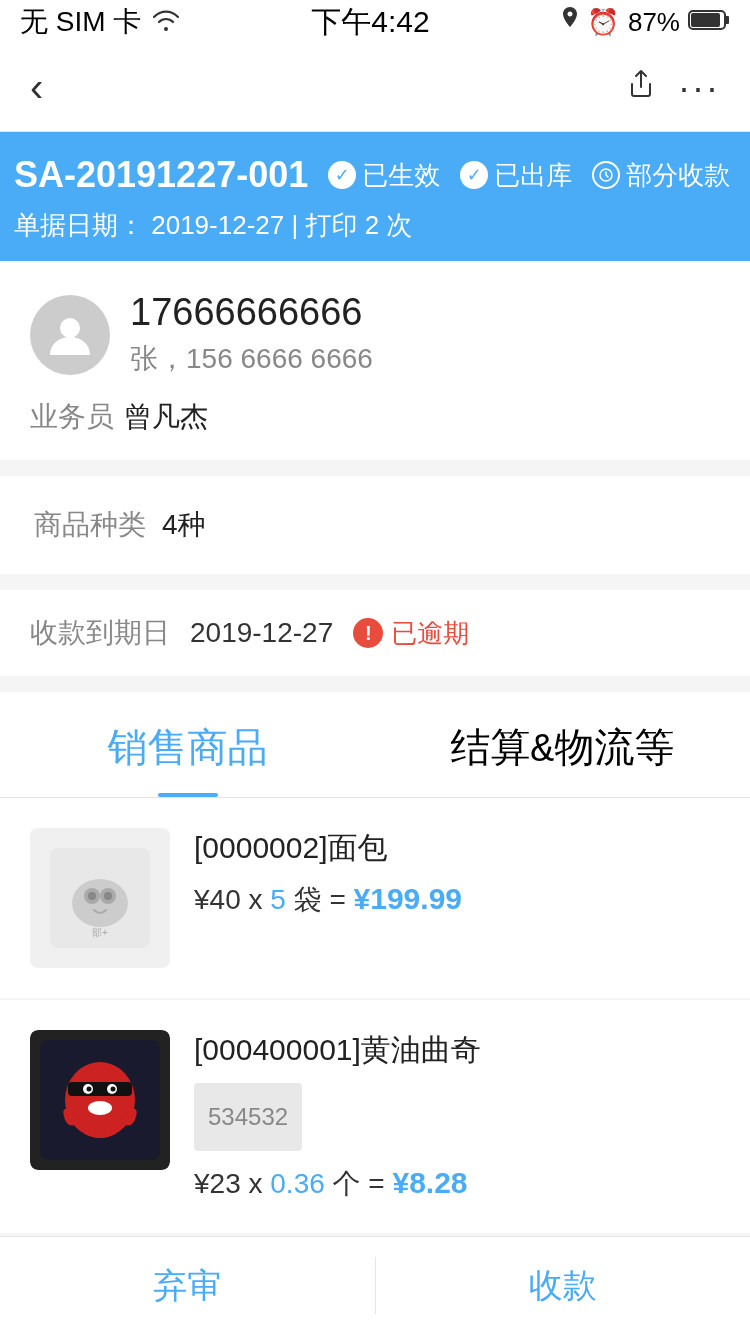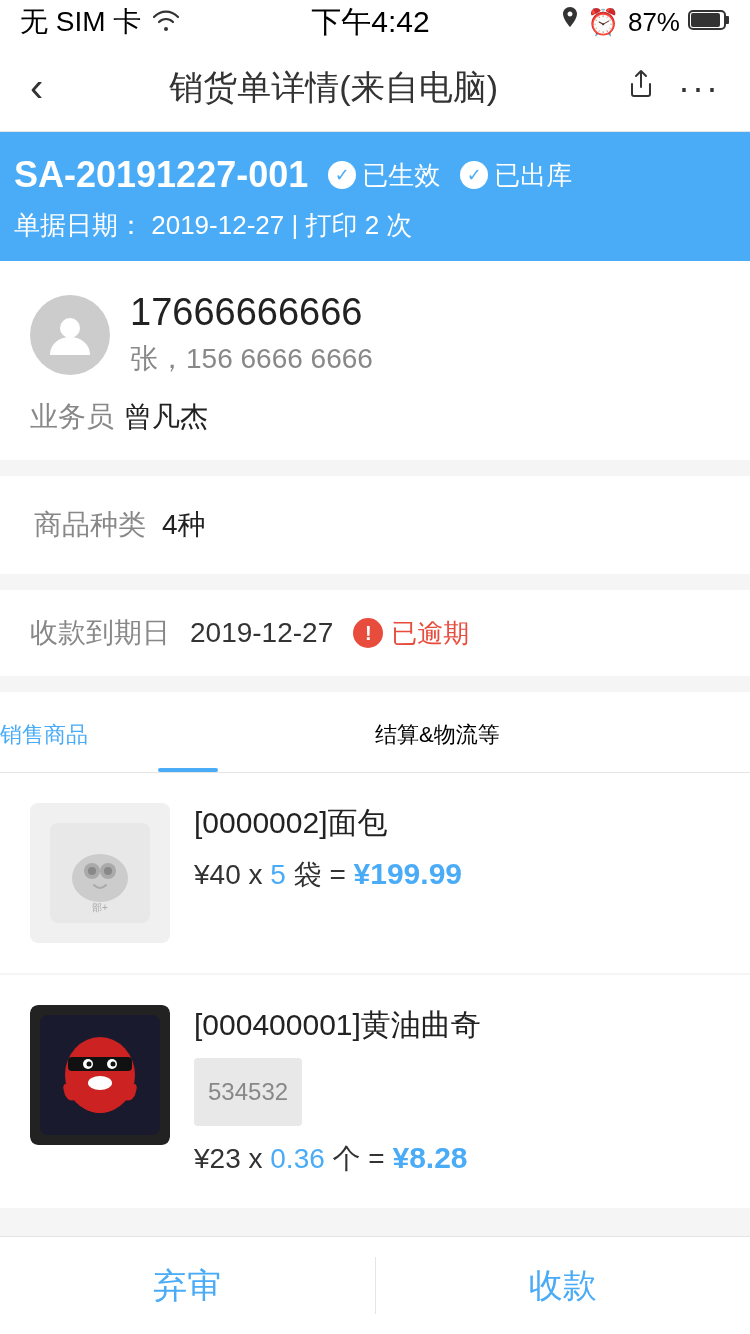--- a/index.html
+++ b/index.html
@@ -234,25 +234,26 @@
     .tabs-section {
       background: #fff;
       margin-top: 16px;
       border-bottom: 1px solid #e5e5e5;
     }
     .tabs-row {
       display: flex;
     }
     .tab-item {
       flex: 1;
-      text-align: left;
+      text-align: center;
       padding: 28px 0 22px;
-      font-size: 22px;
+      font-size: 40px;
       cursor: pointer;
       position: relative;
+      font-family: Liberation Mono, monospace;
     }
     .tab-item.active {
       color: #4aabf7;
     }
     .tab-item.inactive {
       color: #000000;
     }
     .tab-item.active::after {
       content: '';
       position: absolute;
@@ -385,21 +386,20 @@
         <rect x="1" y="2" width="36" height="18" rx="4" ry="4" stroke="#333" stroke-width="2" fill="none"></rect>
         <rect x="37" y="7" width="4" height="8" rx="1" fill="#333"></rect>
         <rect x="3" y="4" width="29" height="14" rx="2" fill="#333"></rect>
       </svg>
     </span>
   </div>
 </div>
 
 <div class="nav-bar">
   <div class="nav-back">‹</div>
-  <div class="nav-bar-title">销货单详情(来自电脑)</div>
   <div class="nav-actions">
     <span class="nav-icon">
       <svg width="34" height="34" viewBox="0 0 34 34" fill="none">
         <path d="M8 17v10a2 2 0 0 0 2 2h14a2 2 0 0 0 2-2V17" stroke="#333" stroke-width="2" stroke-linecap="round"></path>
         <path d="M17 4v16M12 9l5-5 5 5" stroke="#333" stroke-width="2" stroke-linecap="round" stroke-linejoin="round"></path>
       </svg>
     </span>
     <span class="nav-icon" style="font-size:36px; letter-spacing:2px;">···</span>
   </div>
 </div>
@@ -407,20 +407,29 @@
 <div class="order-header-banner">
   <div class="order-id-row">
     <span class="order-id">SA-20191227-001</span>
     <div class="status-badge">
       <div class="check-icon">✓</div>
       <span>已生效</span>
     </div>
     <div class="status-badge">
       <div class="check-icon">✓</div>
       <span>已出库</span>
+    </div>
+    <div class="status-badge">
+      <div class="clock-icon">
+        <svg width="16" height="16" viewBox="0 0 16 16" fill="none">
+          <circle cx="8" cy="8" r="6" stroke="#fff" stroke-width="1.5"></circle>
+          <path d="M8 5v3l2 2" stroke="#fff" stroke-width="1.5" stroke-linecap="round"></path>
+        </svg>
+      </div>
+      <span>部分收款</span>
     </div>
   </div>
   <div class="order-date-row">
     <span>单据日期：</span>
     <span>2019-12-27</span>
     <span>| 打印 2 次</span>
   </div>
 </div>
 
 <div class="customer-section">

